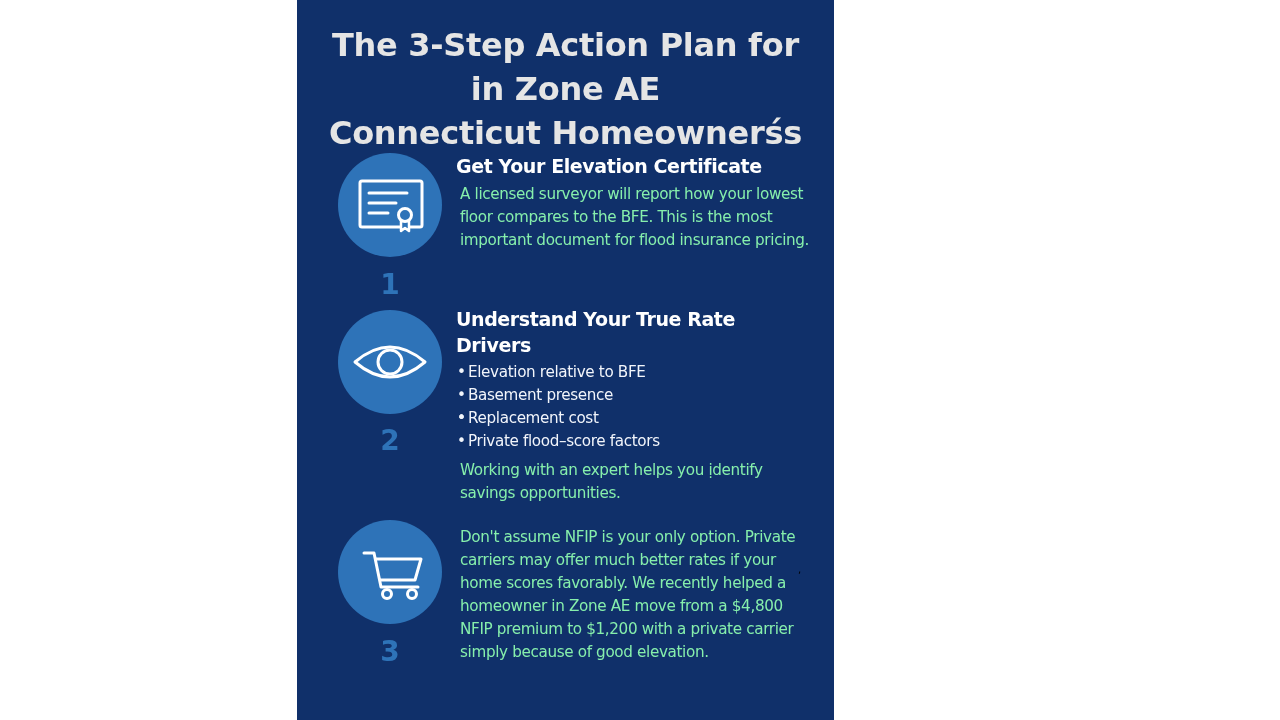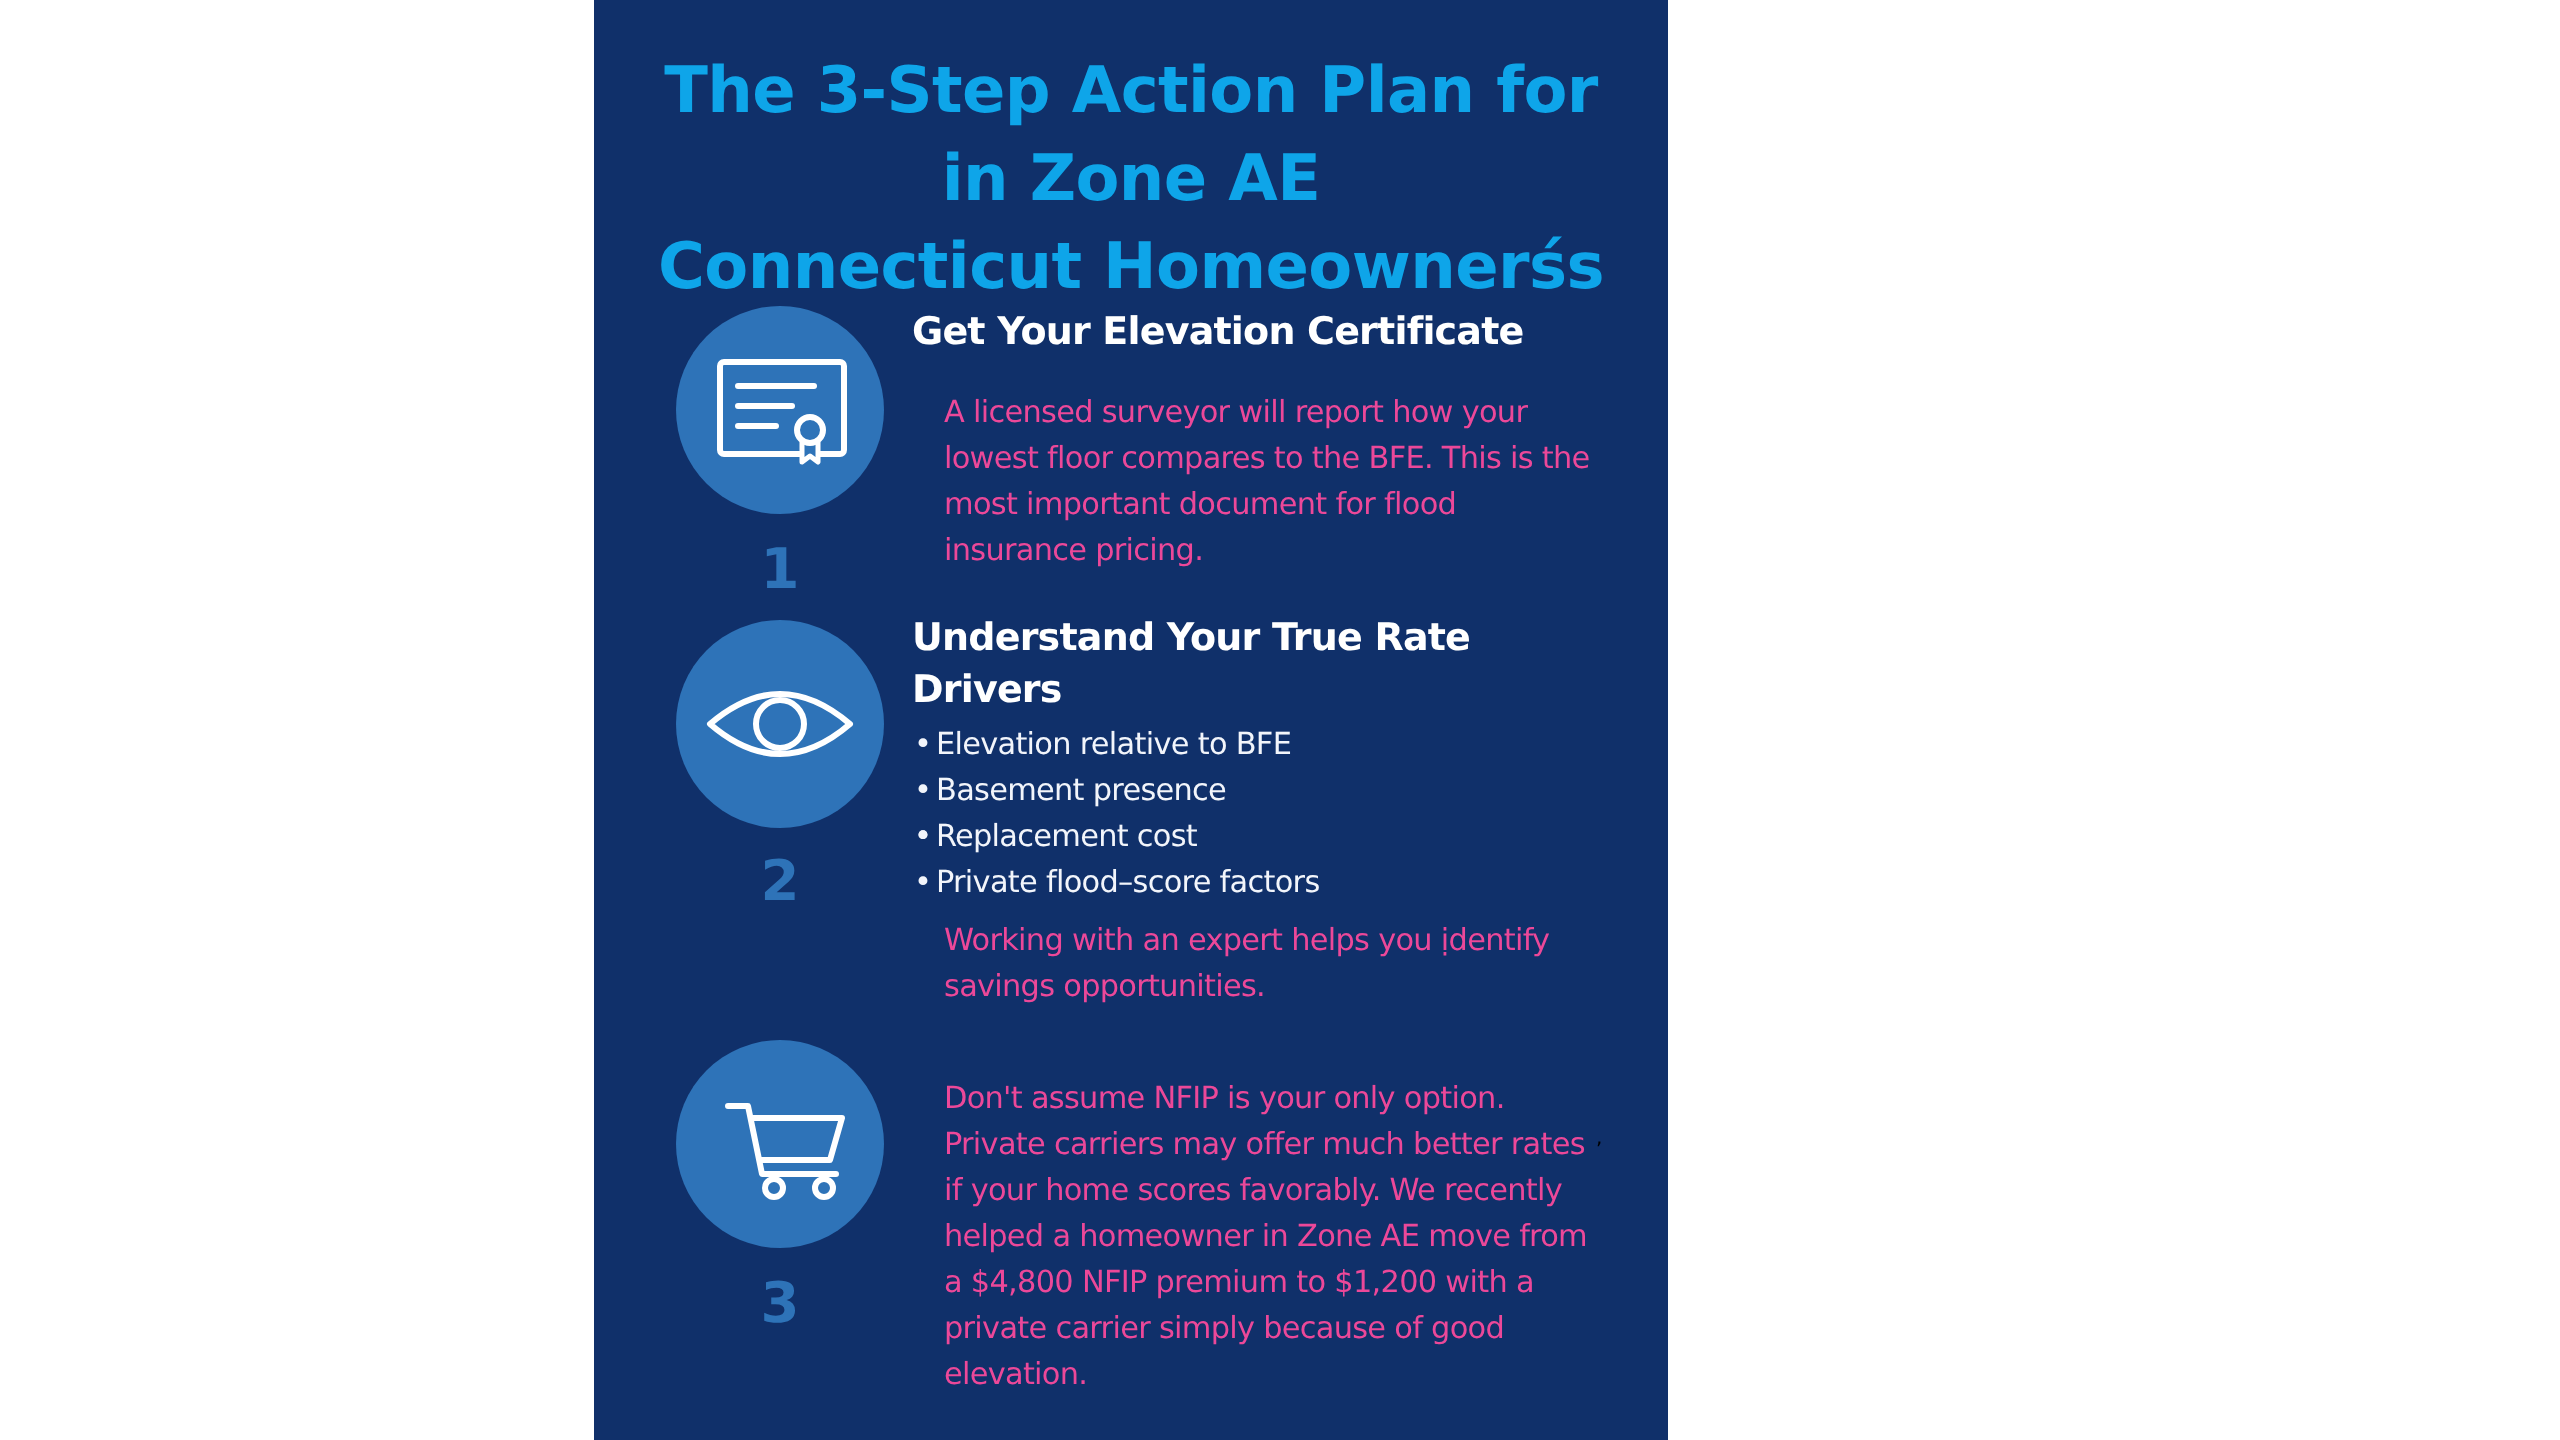--- a/index.html
+++ b/index.html
@@ -22,21 +22,21 @@
       height: 720px;
       background: #10306a;
       overflow: hidden;
     }
     .title {
       position: absolute;
       left: 0;
       top: 2px;
       width: 537px;
       text-align: center;
-      color: #0ea5e9;
+      color: #e5e5e5;
       font-family: "DejaVu Sans", sans-serif;
       font-weight: bold;
       font-size: 32px;
       line-height: 44px;
       letter-spacing: -0.3px;
     }
     .title span { display: block; }
 
     .step-icon {
       position: absolute;
@@ -74,22 +74,22 @@
       font-size: 19px;
       line-height: 26px;
       letter-spacing: -0.4px;
       margin: 0 0 3px 0;
     }
     .step-text {
       font-family: "DejaVu Sans", sans-serif;
       font-size: 15.2px;
       line-height: 23px;
       letter-spacing: -0.35px;
-      margin: 16px;
-      color: #ec4899;
+      margin: 4px;
+      color: #86efac;
     }
     .bullets {
       list-style: none;
       margin: 0;
       padding: 0;
       font-family: "DejaVu Sans", sans-serif;
       font-size: 15.2px;
       line-height: 23px;
       letter-spacing: -0.35px;
       color: #f2f5fb;

